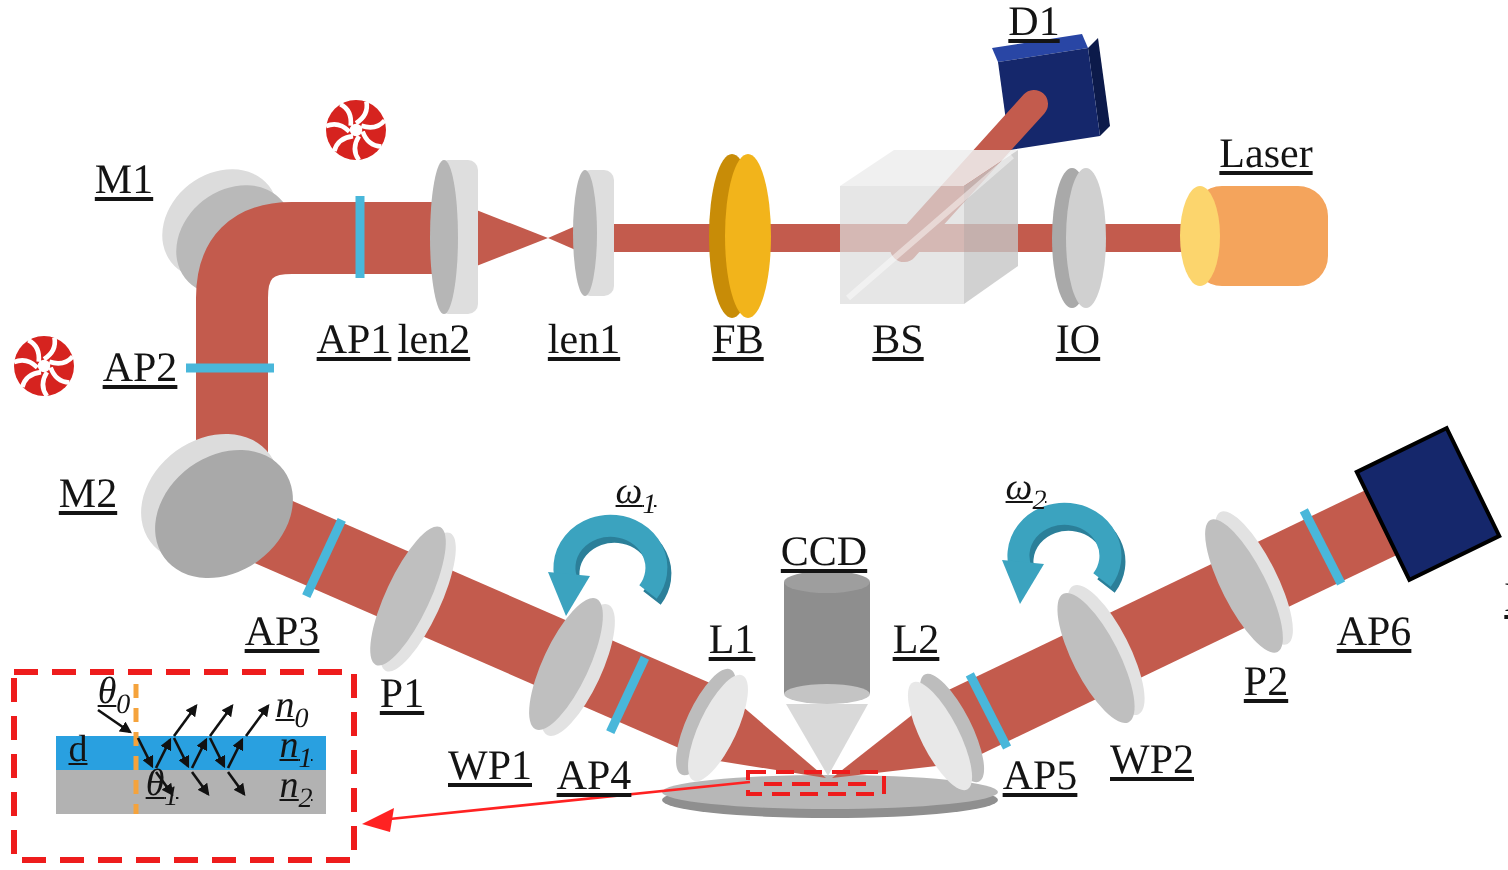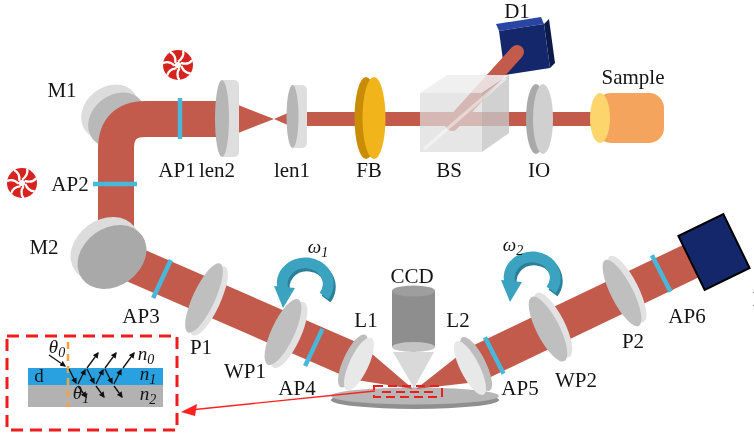--- a/index.html
+++ b/index.html
@@ -5,20 +5,21 @@
   html,body{margin:0;padding:0;background:#fff;}
   .stage{
     position:relative;width:754px;height:435px;background:#fff;overflow:hidden;
     font-family:"Liberation Serif", serif;color:#111;
   }
   .stage svg{position:absolute;left:0;top:0;}
   .lbl{
     position:absolute;transform:translate(-50%,-50%);
     font-size:21px;line-height:1;white-space:nowrap;color:#141414;
     font-family:"Liberation Serif", serif;
+    text-decoration:underline;
   }
   .lbl sub{font-size:14px;line-height:0;}
   .ital{font-style:italic;text-align:right;}
   .inset-lbl{font-size:19px;}
   .caption{font-size:20px;}
 </style>
 </head>
 <body>
 
 <div class="stage">
@@ -198,26 +199,26 @@
 </svg>
 
 <div class="lbl" style="left:62px;top:90px">M1</div>
 <div class="lbl" style="left:177px;top:170px">AP1</div>
 <div class="lbl" style="left:217px;top:170px">len2</div>
 <div class="lbl" style="left:292px;top:170px">len1</div>
 <div class="lbl" style="left:369px;top:170px">FB</div>
 <div class="lbl" style="left:449px;top:170px">BS</div>
 <div class="lbl" style="left:539px;top:170px">IO</div>
 <div class="lbl" style="left:517px;top:11px">D1</div>
-<div class="lbl" style="left:633px;top:77px">Sample</div>
+<div class="lbl" style="left:633px;top:77px">Laser</div>
 <div class="lbl" style="left:70px;top:184px">AP2</div>
 <div class="lbl" style="left:44px;top:247px">M2</div>
 <div class="lbl" style="left:141px;top:316px">AP3</div>
 <div class="lbl" style="left:201px;top:347px">P1</div>
-<div class="lbl" style="left:245px;top:371px">WP1</div>
+<div class="lbl" style="left:245px;top:383px">WP1</div>
 <div class="lbl" style="left:297px;top:388px">AP4</div>
 <div class="lbl" style="left:366px;top:320px">L1</div>
 <div class="lbl" style="left:412px;top:276px">CCD</div>
 <div class="lbl" style="left:458px;top:320px">L2</div>
 <div class="lbl" style="left:520px;top:388px">AP5</div>
 <div class="lbl" style="left:576px;top:380px">WP2</div>
 <div class="lbl" style="left:633px;top:341px">P2</div>
 <div class="lbl" style="left:687px;top:316px">AP6</div>
 <div class="lbl" style="left:765px;top:299px">D2</div>
 

